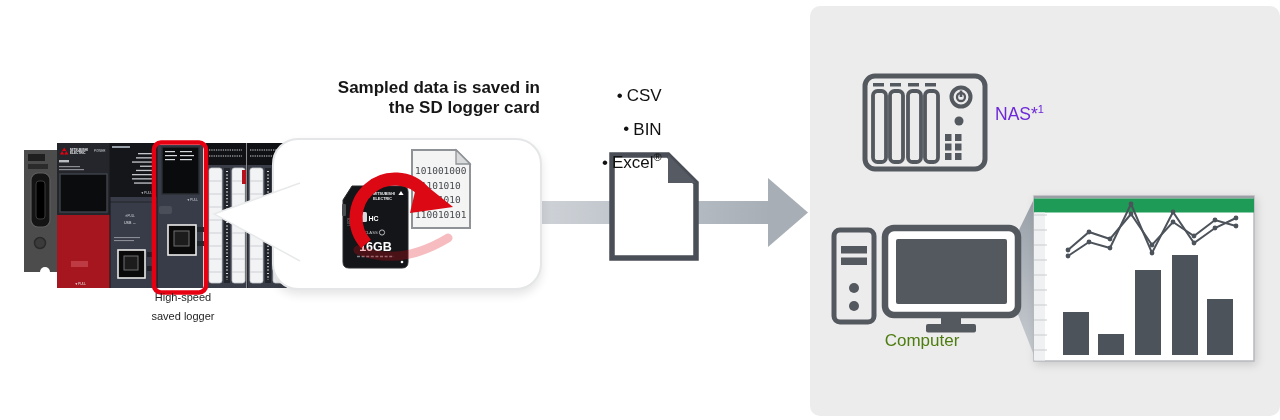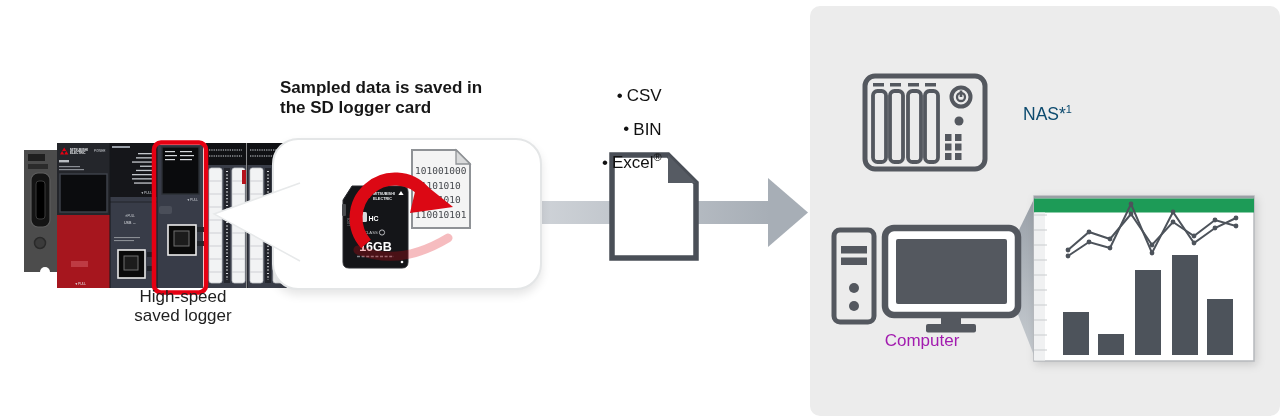--- a/index.html
+++ b/index.html
@@ -2,29 +2,29 @@
 <html><head>
 <meta charset="utf-8">
 <style>
   html,body{margin:0;padding:0;background:#fff;}
   .canvas{position:relative;width:1280px;height:420px;background:#ffffff;overflow:hidden;
           font-family:"Liberation Sans",sans-serif;color:#1c1c1c;}
   .abs{position:absolute;}
   .right-panel{left:810px;top:6px;width:470px;height:410px;background:#ececec;border-radius:10px;}
   .bubble{left:272px;top:138px;width:270px;height:152px;background:#ffffff;border:2px solid #e4e6e7;
           border-radius:26px;box-shadow:0 5px 10px rgba(0,0,0,.10);box-sizing:border-box;}
-  .bubble-title{left:280px;top:78px;width:260px;text-align:left;font-weight:bold;
+  .bubble-title{left:280px;top:78px;width:260px;text-align:right;font-weight:bold;
                 font-size:17px;line-height:20px;color:#161616;}
-  .plc-label{left:100px;top:288px;width:166px;text-align:center;font-size:17px;line-height:18.5px;color:#1f1f1f;}
+  .plc-label{left:100px;top:288px;width:166px;text-align:center;font-size:11px;line-height:18.5px;color:#1f1f1f;}
   .files-list{left:602px;top:76px;font-size:17px;line-height:28px;color:#111;text-align:right;}
   .files-list .bullet{margin-right:4px;}
   .files-list sup{font-size:11px;}
-  .nas-label{left:995px;top:103px;font-size:17.5px;color:#0c4a6e;margin-left:28px;}
+  .nas-label{left:995px;top:103px;font-size:17.5px;color:#6d28d9;}
   .nas-label sup{font-size:11px;}
-  .computer-label{left:842px;top:330px;width:160px;text-align:center;font-size:17px;line-height:22px;color:#a21caf;}
+  .computer-label{left:842px;top:330px;width:160px;text-align:center;font-size:17px;line-height:22px;color:#4d7c0f;}
   svg{display:block;}
   .chart-svg{filter:drop-shadow(2px 3px 4px rgba(0,0,0,.14));}
 </style>
 </head>
 <body>
 
 <div class="canvas">
 
   <div class="abs right-panel"></div>
 

